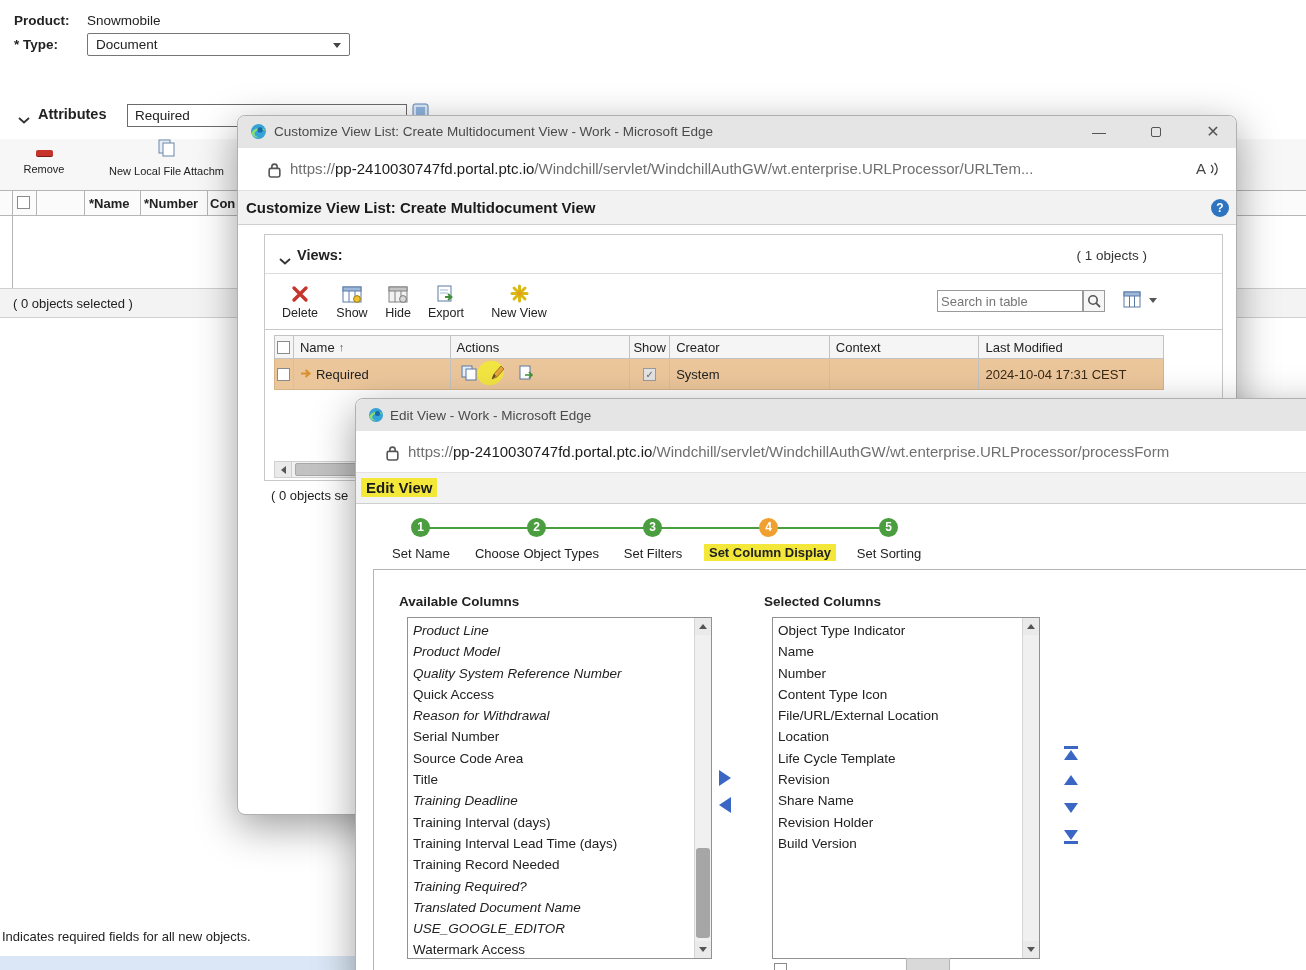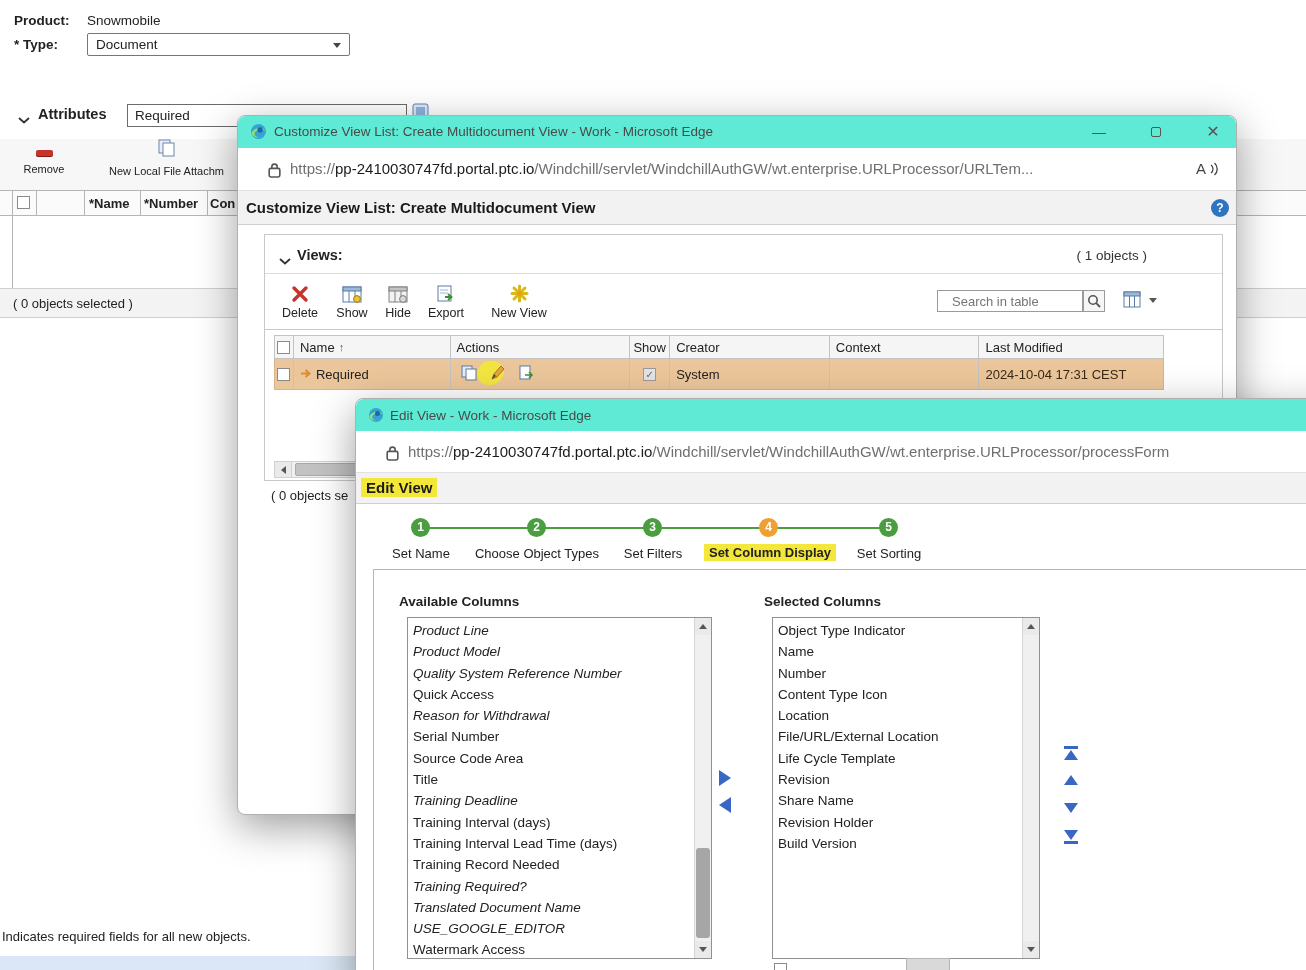--- a/index.html
+++ b/index.html
@@ -14,39 +14,39 @@
   .input { border:1px solid #6b6b6b; background:#fff; display:flex; align-items:center; padding:0 7px; font-size:13.5px; }
   .bgbtn { text-align:center; cursor:default; }
   .bgbtn-lbl { display:block; margin-top:4px; font-size:11px; }
   .rm-icon { display:inline-block; width:17px; height:6px; background:var(--delete_red); border-radius:2px; box-shadow:0 1px 0 #7d1d17; }
   .strip { left:0; width:1306px; }
   .vline { position:absolute; top:0; bottom:0; width:1px; background:#b5b5b5; }
   .cbx { display:inline-block; width:13px; height:13px; border:1px solid #8a8a8a; background:#fff; line-height:11px; text-align:center; font-size:10px; color:#666; }
   .cbx.checked { background:#e3e3e3; border-color:#9a9a9a; }
 
   .win { position:absolute; background:#fff; border:1px solid #b0b0b0; border-radius:8px 8px 8px 8px; box-shadow:0 12px 40px rgba(0,0,0,.38); }
-  .win .titlebar { position:absolute; left:0; top:0; right:0; height:32px; background:#5eead4; border-radius:8px 8px 0 0; }
+  .win .titlebar { position:absolute; left:0; top:0; right:0; height:32px; background:#e5e5e5; border-radius:8px 8px 0 0; }
   .wtitle { font-size:13.5px; color:#4a4a4a; white-space:nowrap; }
   .wctl { position:absolute; width:30px; height:24px; text-align:center; color:#555; font-size:14px; line-height:24px; }
   .maxbox { display:inline-block; width:10px; height:10px; border:1.4px solid #555; border-radius:2px; }
   .urlbar { position:absolute; left:0; right:0; background:#fff; border-bottom:1px solid #e2e2e2; }
   .url { position:absolute; font-size:15px; white-space:nowrap; overflow:hidden; }
   .u-dim { color:#6f6f6f; }
   .u-dark { color:#1c1c1c; }
   .pgheader { position:absolute; left:0; right:0; background:#f2f2f2; border-bottom:1px solid #cfcfcf; }
   .helpcircle { display:inline-block; width:18px; height:18px; border-radius:50%; background:var(--help_blue); color:#fff; font-size:12px; font-weight:bold; text-align:center; line-height:18px; }
 
   .panel { position:absolute; border:1px solid #c8c8c8; background:#fff; }
   .chev { display:inline-block; }
   .count { font-size:13.5px; color:#333; }
   .toolbarrow { position:absolute; left:0; right:0; border-top:1px solid #dcdcdc; border-bottom:1px solid #c8c8c8; background:#fff; }
   .tbtn { position:absolute; top:5px; width:56px; text-align:center; cursor:default; }
   .tbtn .ticon { height:24px; display:flex; align-items:flex-end; justify-content:center; }
   .tbtn .tlbl { display:block; margin-top:3px; font-size:12.5px; color:#222; white-space:nowrap; }
-  .searchbox { position:absolute; border:1px solid #9a9a9a; height:22px; font-size:13px; padding:0 14px; color:#333; font-family:"Liberation Sans", sans-serif; }
+  .searchbox { position:absolute; border:1px solid #9a9a9a; height:22px; font-size:13px; padding:0 3px; color:#333; font-family:"Liberation Sans", sans-serif; }
   .sqbtn { position:absolute; width:22px; height:22px; border:1px solid #9a9a9a; background:#f6f6f6; display:flex; align-items:center; justify-content:center; }
 
   .grid { display:flex; }
   .cell { border-right:1px solid #c3c3c3; padding:4px 6px; font-size:13px; white-space:nowrap; overflow:hidden; display:flex; align-items:center; gap:4px; }
   .thead { border:1px solid #c3c3c3; background:#f5f5f5; }
   .trow  { border:1px solid #d8b488; border-top:none; background:var(--row_highlight); }
   .c0{width:19px;justify-content:center;padding:0;} .c1{width:157px;} .c2{width:180px;align-items:center;} .c3{width:40px;justify-content:center;} .c4{width:160px;} .c5{width:150px;} .c6{width:184px;border-right:none;}
   .sorticon { color:#555; font-size:11px; }
 
   .hscroll { position:absolute; height:17px; background:#f1f1f1; border:1px solid #d0d0d0; }
@@ -418,22 +418,22 @@
 
       <span class="abs btri-r" style="left:345px;top:200px"></span>
       <span class="abs btri-l" style="left:345px;top:227px"></span>
 
       <div class="listbox" style="left:398px;top:47px;width:268px;height:342px">
         <div style="position:absolute;left:0;top:2px;right:17px" id="sel-items">
             <div class="li">Object Type Indicator</div>
             <div class="li">Name</div>
             <div class="li">Number</div>
             <div class="li">Content Type Icon</div>
+            <div class="li">File/URL/External Location</div>
             <div class="li">Location</div>
-            <div class="li">File/URL/External Location</div>
             <div class="li">Life Cycle Template</div>
             <div class="li">Revision</div>
             <div class="li">Share Name</div>
             <div class="li">Revision Holder</div>
             <div class="li">Build Version</div>
           </div>
         <div class="vscroll">
           <span class="vs-btn" style="top:0">
               <span class="tri-u"></span>
             </span>

